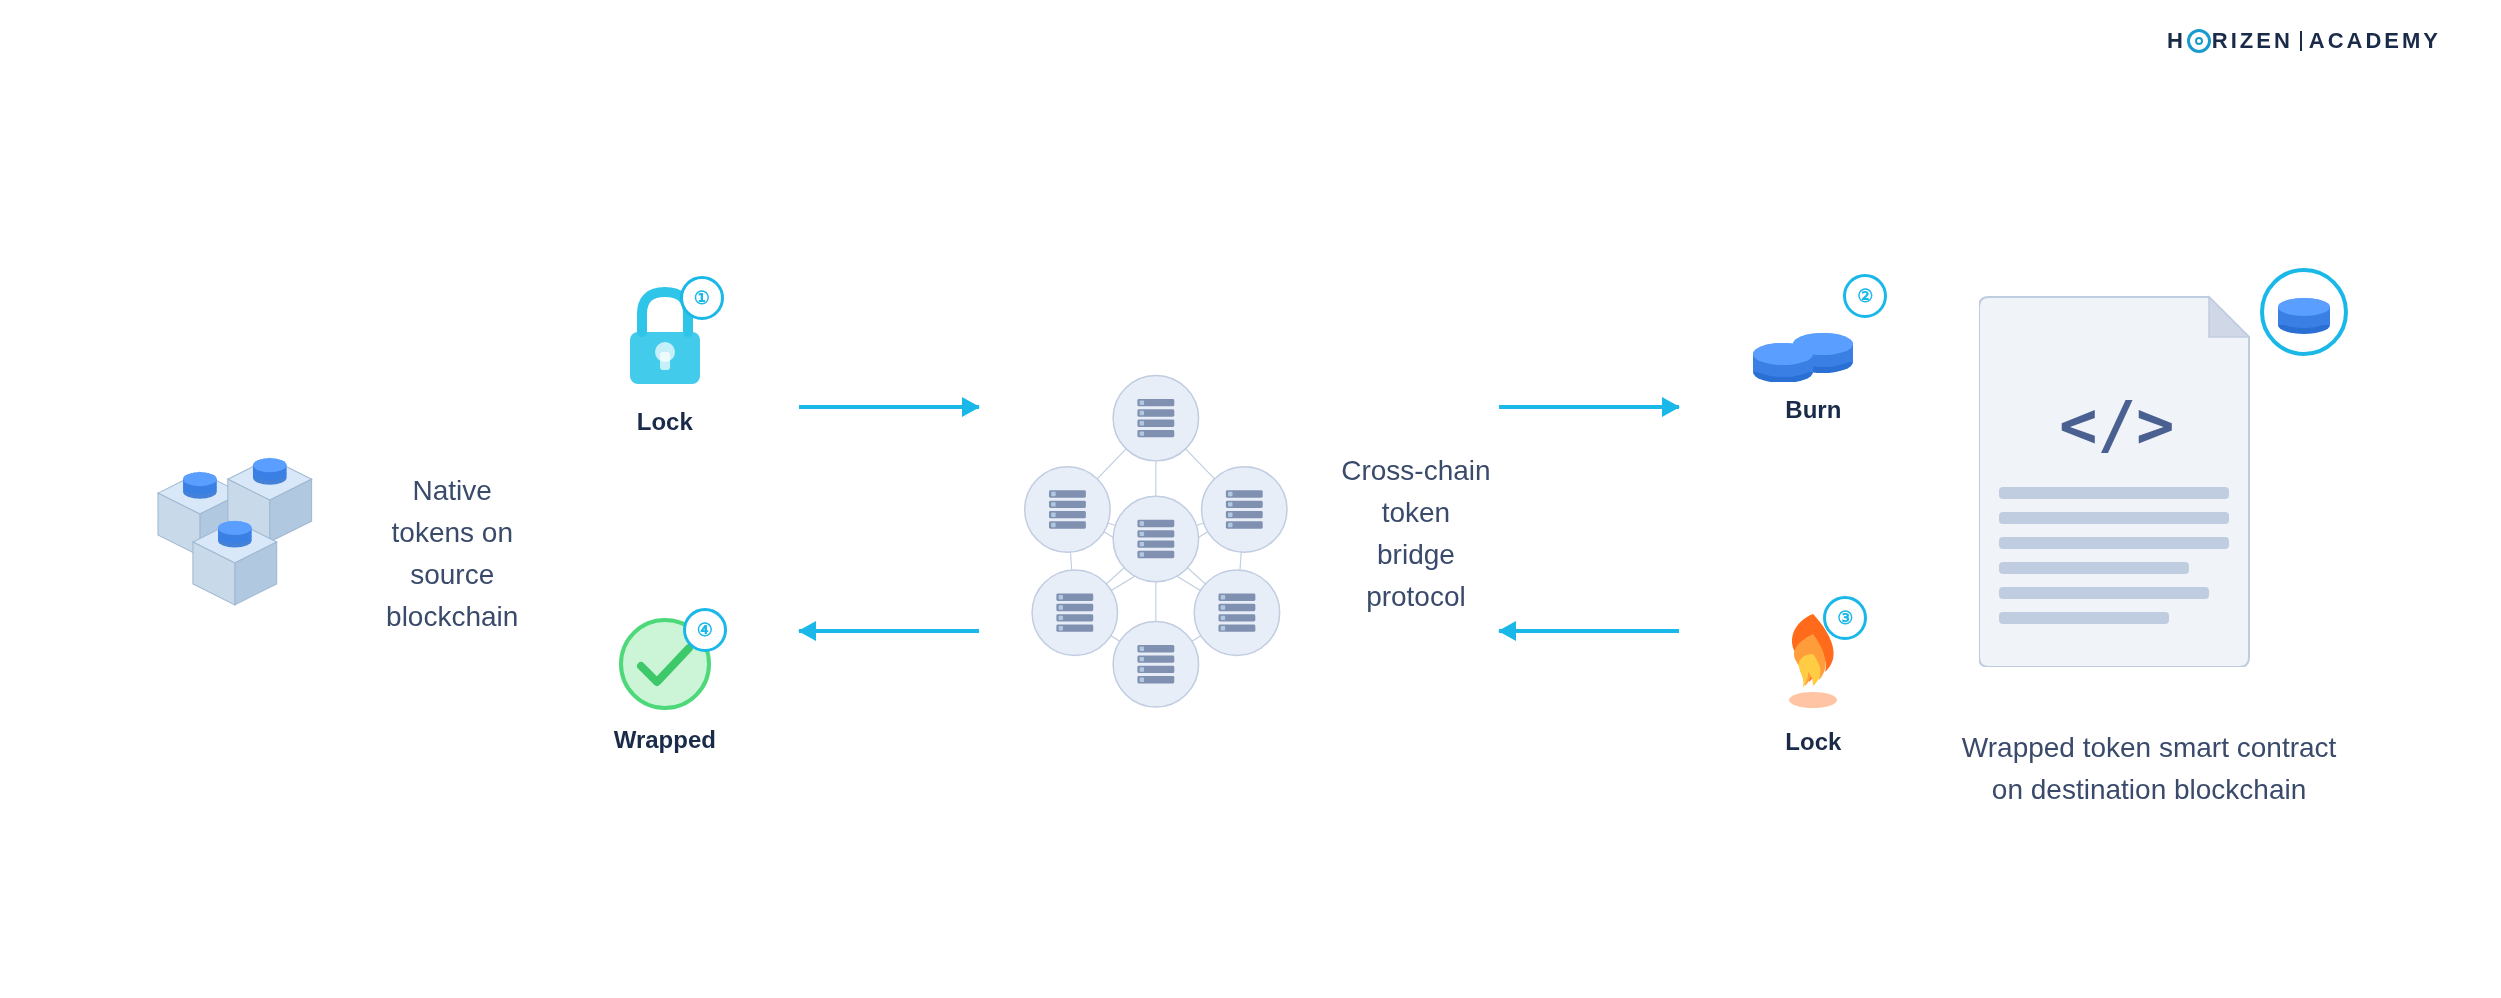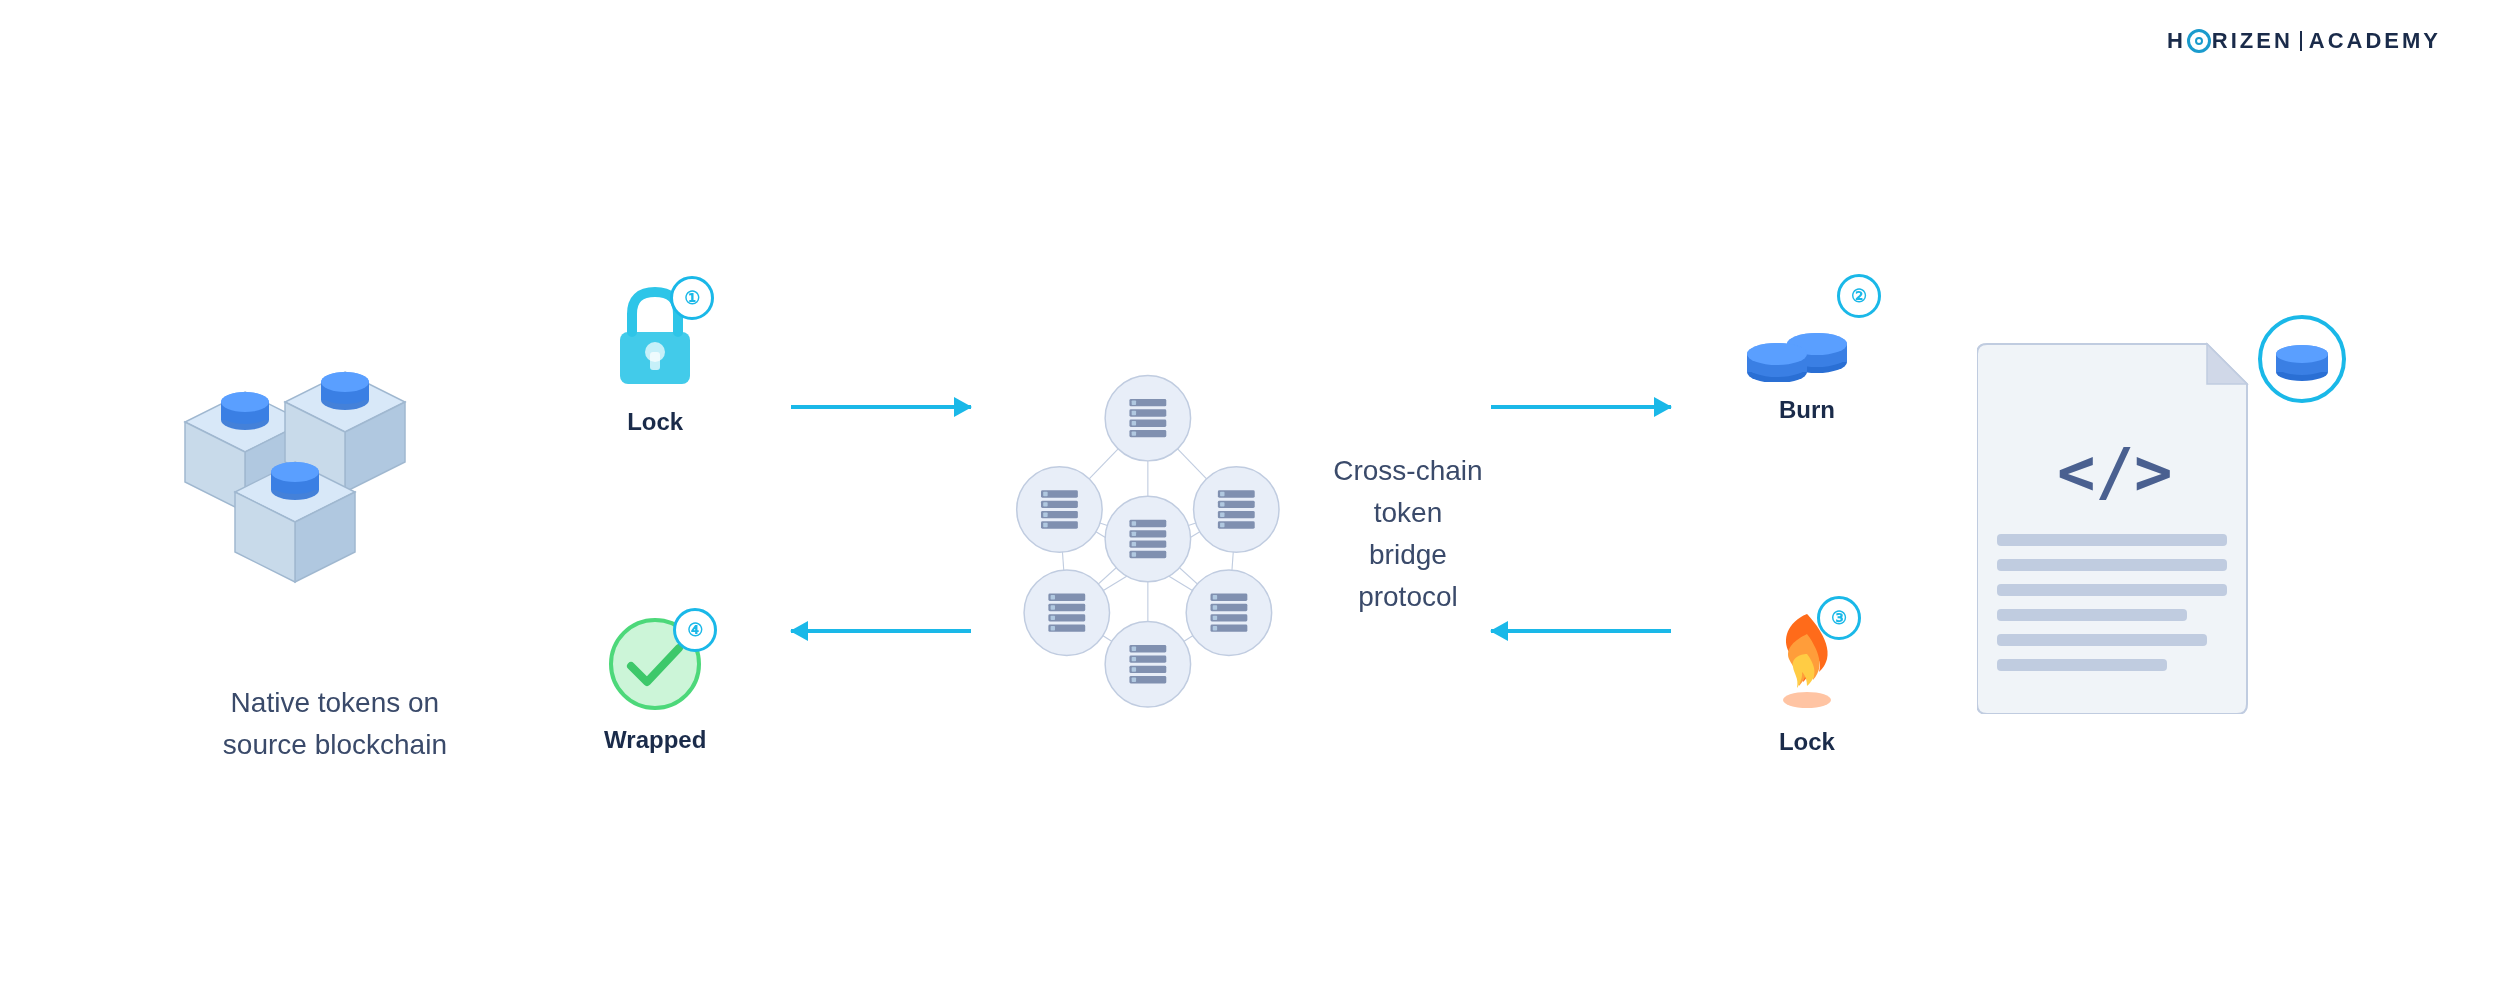--- a/index.html
+++ b/index.html
@@ -38,21 +38,21 @@
       display: flex;
       align-items: center;
       justify-content: space-between;
       width: 2200px;
       position: relative;
     }
 
     
     .section-left {
       display: flex;
-      flex-direction: column;
+      flex-direction: row;
       align-items: center;
       width: 380px;
     }
 
     
     .section-lock-redeem {
       display: flex;
       flex-direction: column;
       align-items: center;
       gap: 180px;
@@ -478,16 +478,18 @@
 
             <ellipse cx="45" cy="58" rx="26" ry="9" fill="#2a6fd4"></ellipse>
             <ellipse cx="45" cy="52" rx="26" ry="9" fill="#3a7fe4"></ellipse>
             <ellipse cx="45" cy="46" rx="26" ry="9" fill="#4a8ff4"></ellipse>
             <ellipse cx="45" cy="40" rx="26" ry="9" fill="#5a9fff"></ellipse>
             <rect x="19" y="40" width="52" height="18" fill="#3a7fe4"></rect>
             <ellipse cx="45" cy="40" rx="26" ry="9" fill="#5a9fff"></ellipse>
           </svg>
         </div>
       </div>
+      <div class="caption" style="white-space:pre-line;">Wrapped token smart contract
+on destination blockchain</div>
     </div>
 
   </div>
 </div>
 
 </body></html>

